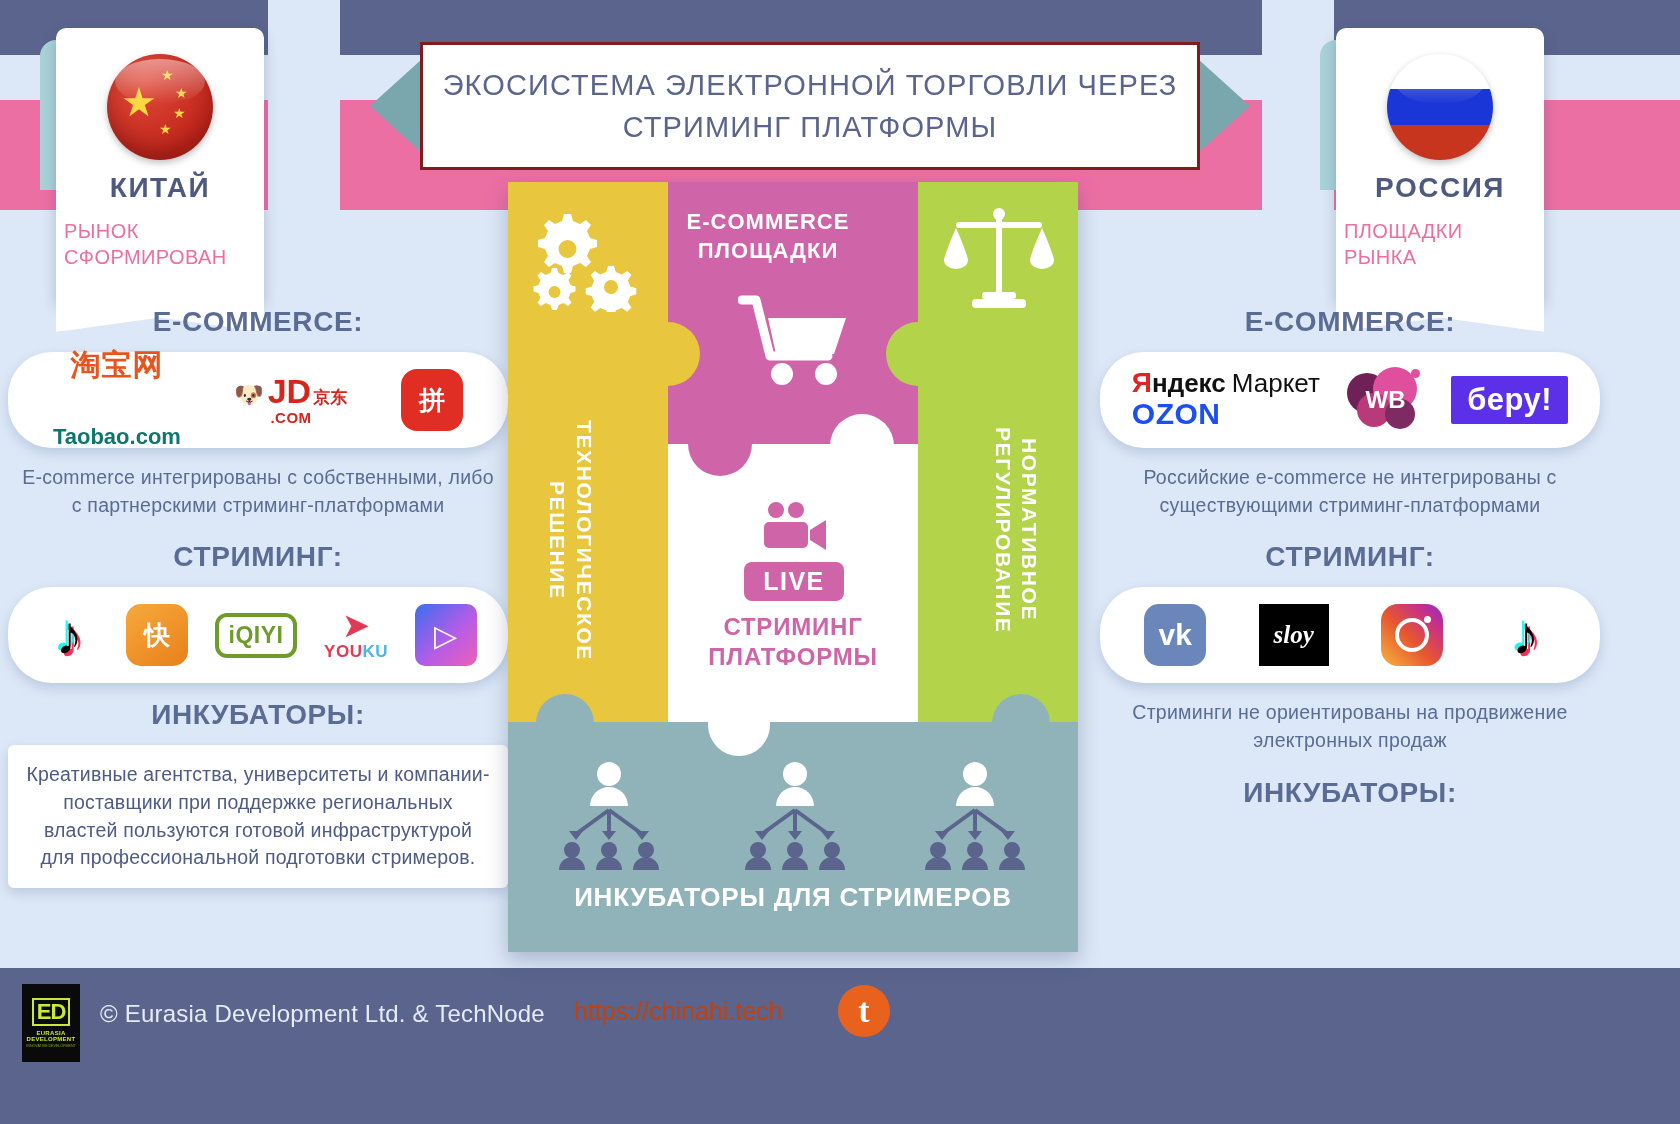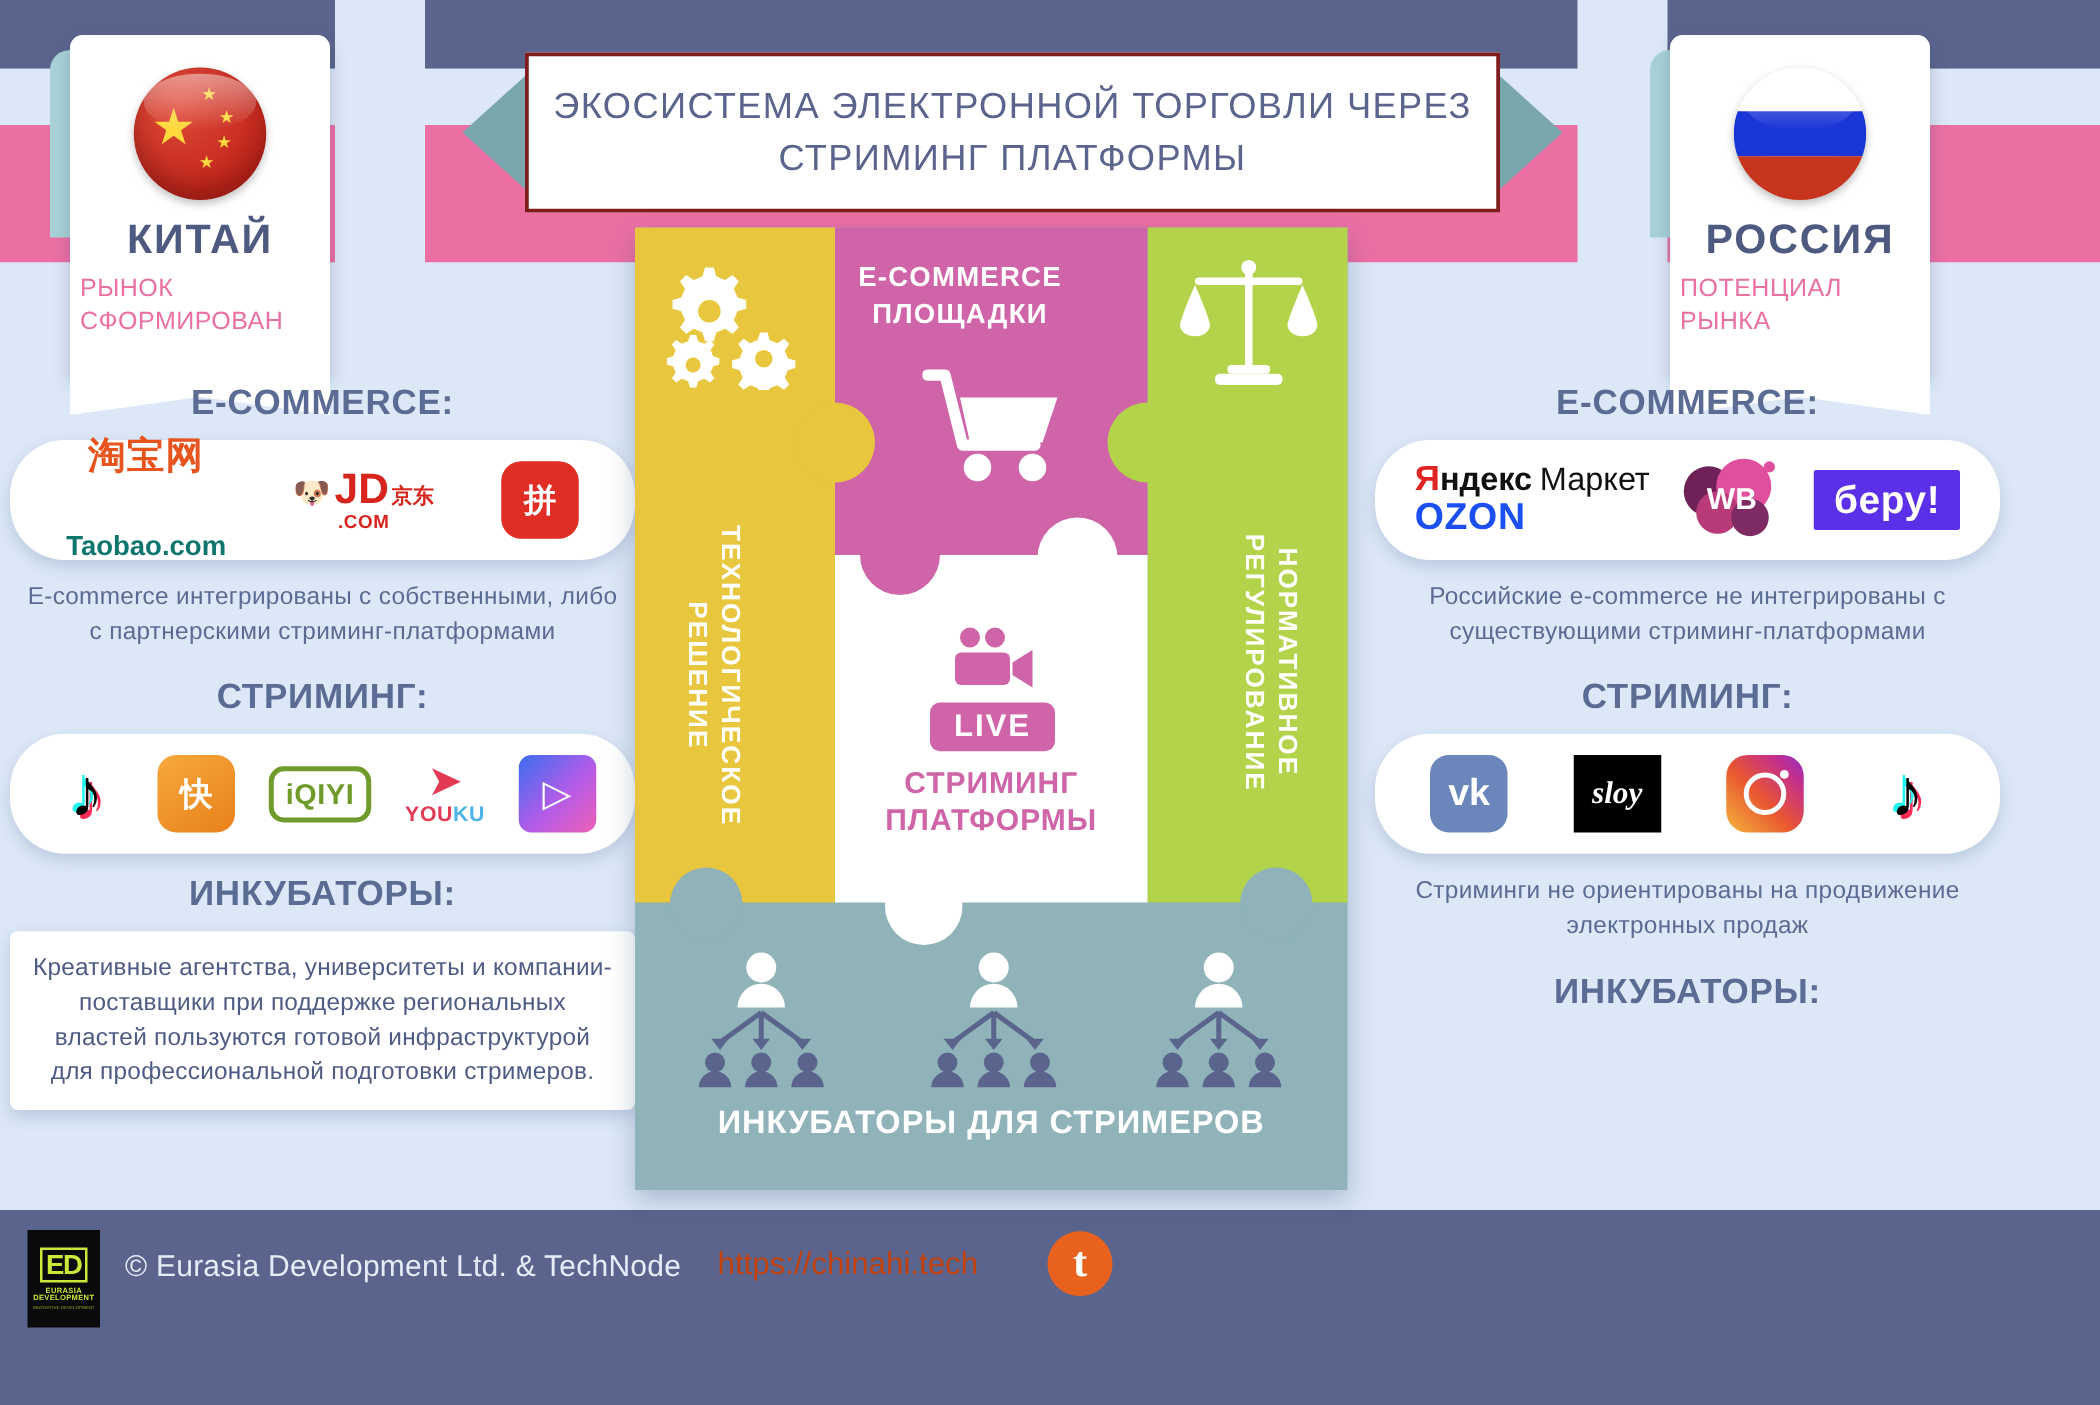--- a/index.html
+++ b/index.html
@@ -65,21 +65,21 @@
   .flag-cn { background: radial-gradient(circle at 34% 26%, #e04b3a, #c0241a 72%); position: relative; }
   .flag-ru { background: #fff; position: relative; }
   .ru-w { position:absolute; left:0; top:0; width:100%; height:33.4%; background:#ffffff;}
   .ru-b { position:absolute; left:0; top:33.4%; width:100%; height:33.3%; background:#1b36d6;}
   .ru-r { position:absolute; left:0; top:66.7%; width:100%; height:33.3%; background:#c8351f;}
   .gloss { position:absolute; left:8%; top:5%; width:84%; height:42%; border-radius:50%;
            background: linear-gradient(180deg, rgba(255,255,255,.45), rgba(255,255,255,0)); }
   .star { position: absolute; color: #ffd83d; line-height: 1; }
   .banner-name {
     position: absolute; left: 0; right: 0; top: 144px; text-align: center;
-    color: #4e5980; font-size: 33px; font-weight: bold; letter-spacing: 1.5px;
+    color: #4e5980; font-size: 28px; font-weight: bold; letter-spacing: 1.5px;
   }
   .banner-sub {
     position: absolute; left: 8px; right: 8px; top: 190px; text-align: left;
     color: #ea6fa3; font-size: 20px; line-height: 1.32; letter-spacing: .4px;
   }
 
   
   .side { position: absolute; top: 306px; width: 500px; }
   .side-left { left: 8px; }
   .side-right { left: 1100px; }
@@ -290,21 +290,21 @@
   <div class="banner" style="left:1336px">
     <div class="banner-shadowtab" style="left:-16px"></div>
     <div class="banner-card">
       <div class="flag-circle flag-ru">
         <span class="ru-w"></span>
           <span class="ru-b"></span>
           <span class="ru-r"></span>
         <span class="gloss"></span>
       </div>
       <div class="banner-name">РОССИЯ</div>
-      <div class="banner-sub">ПОТЕНЦИАЛ РЫНКА</div>
+      <div class="banner-sub">ПЛОЩАДКИ РЫНКА</div>
     </div>
     <div class="banner-notch"></div>
   </div>
 
   <div class="side side-left">
 
     <div class="sec-head">E-COMMERCE:</div>
     <div class="logo-pill">
       <div class="lg">
         <span class="taobao-cn">淘宝网</span>

